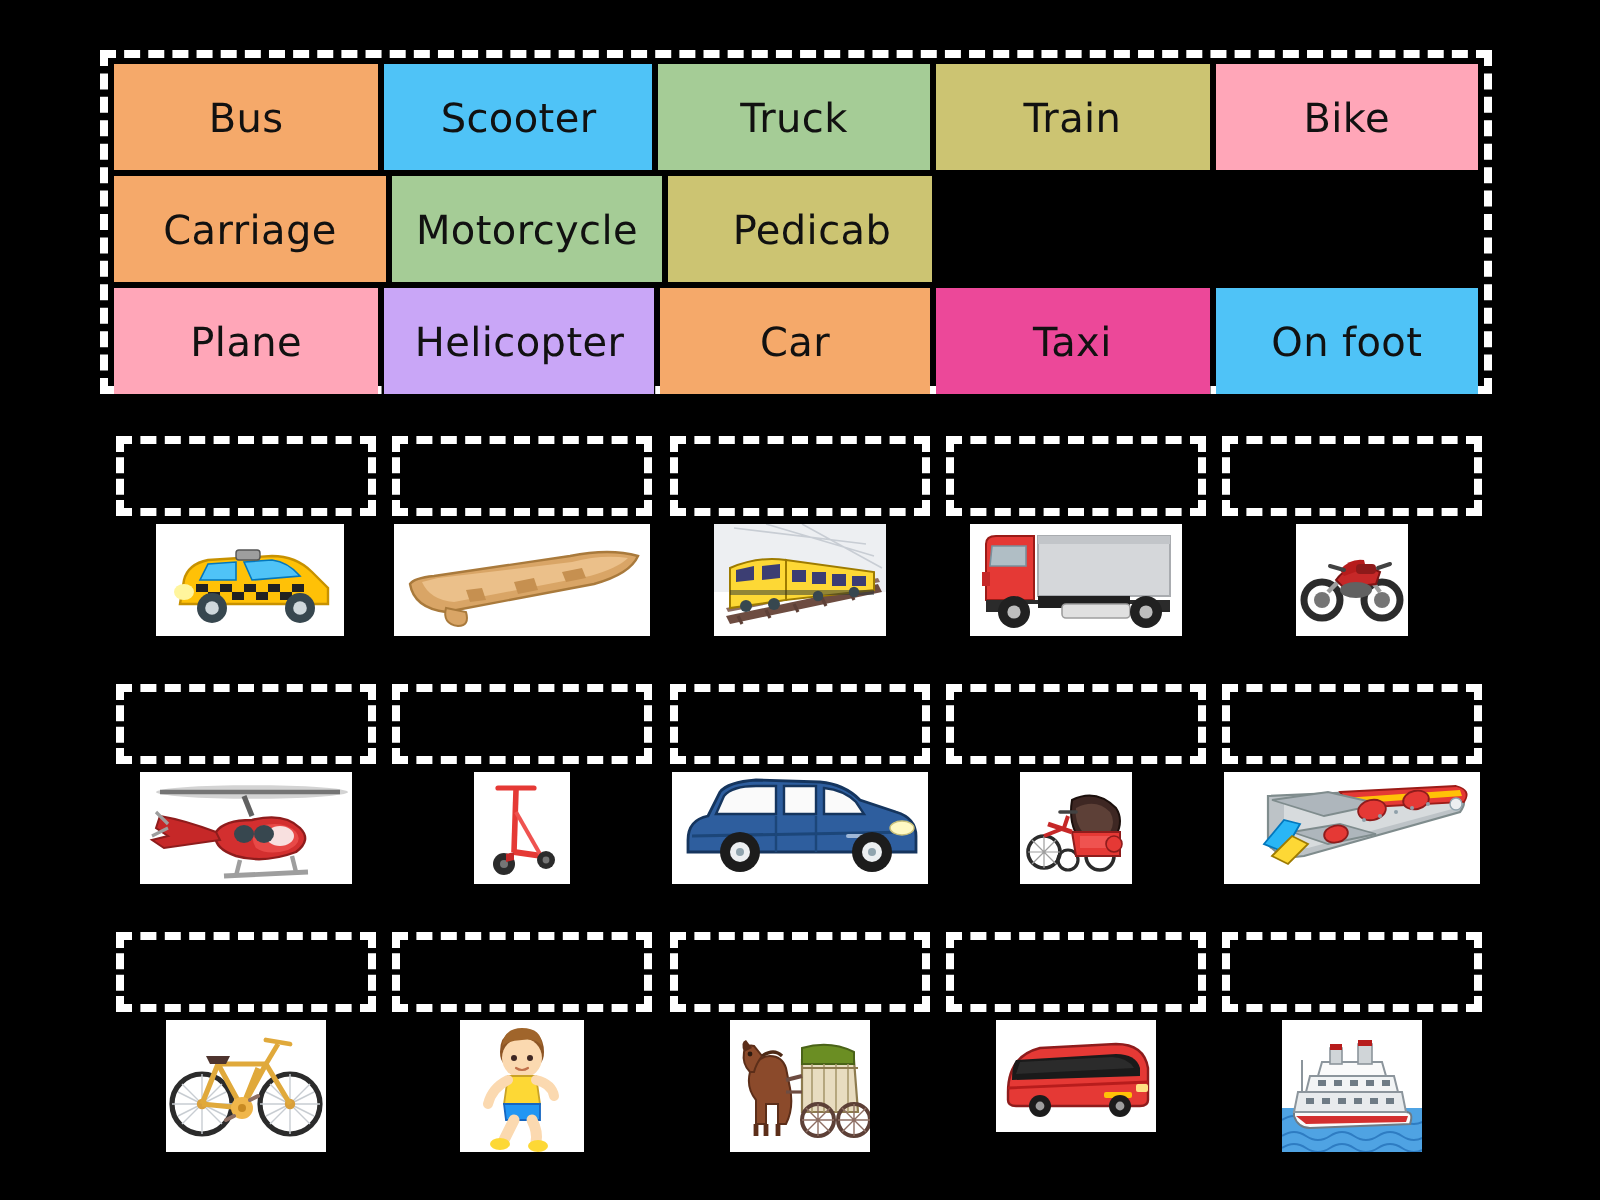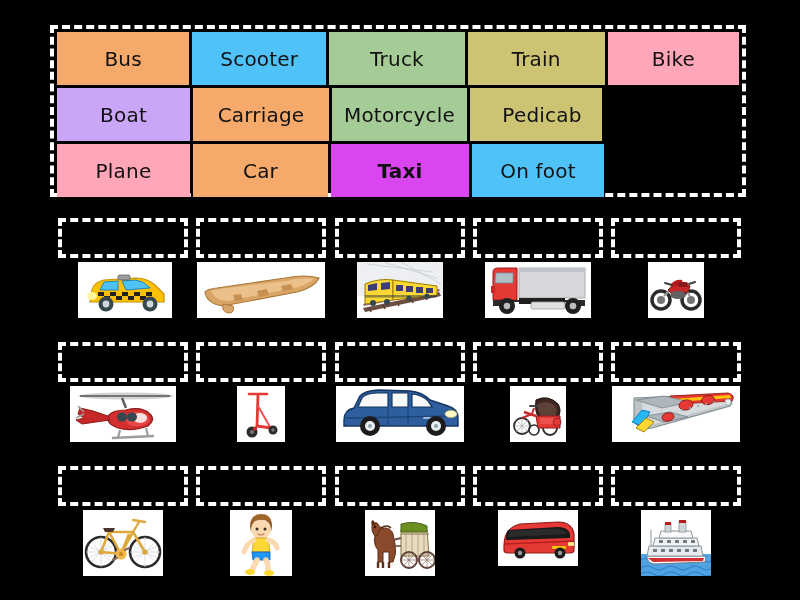--- a/index.html
+++ b/index.html
@@ -134,30 +134,30 @@
 
   <div class="wb-row r0">
     <div class="wb-tile c0" style="background: rgb(245, 169, 106);">Bus</div>
     <div class="wb-tile c2" style="background: rgb(79, 195, 247);">Scooter</div>
     <div class="wb-tile c1" style="background: rgb(165, 204, 150);">Truck</div>
     <div class="wb-tile c3" style="background: rgb(204, 196, 114);">Train</div>
     <div class="wb-tile c4" style="background: rgb(255, 166, 184);">Bike</div>
   </div>
 
   <div class="wb-row r1">
-    <div class="wb-tile c0" style="background: rgb(201, 166, 247);">Boat</div>
     <div class="wb-tile c1" style="background: rgb(245, 169, 106);">Carriage</div>
     <div class="wb-tile c2" style="background: rgb(165, 204, 150);">Motorcycle</div>
     <div class="wb-tile c4" style="background: rgb(204, 196, 114); padding-left: 12px;">Pedicab</div>
   </div>
 
   <div class="wb-row r2">
     <div class="wb-tile c0" style="background: rgb(255, 166, 184);">Plane</div>
+    <div class="wb-tile c1" style="background: rgb(201, 166, 247);">Helicopter</div>
     <div class="wb-tile c2" style="background: rgb(245, 169, 106);">Car</div>
-    <div class="wb-tile c3" style="background: #d946ef; font-weight: bold;">Taxi</div>
+    <div class="wb-tile c3" style="background: #ec4899;">Taxi</div>
     <div class="wb-tile c4" style="background: rgb(79, 195, 247);">On foot</div>
   </div>
 
 </div>
 
 <div id="answer-grid">
 
   <div class="ans-row">
 
     <div class="ans-cell col0">

